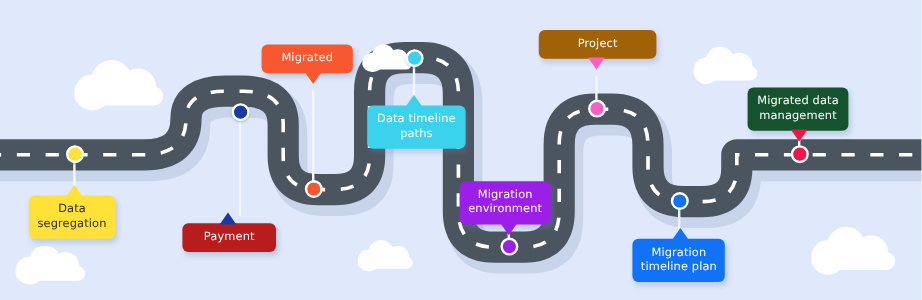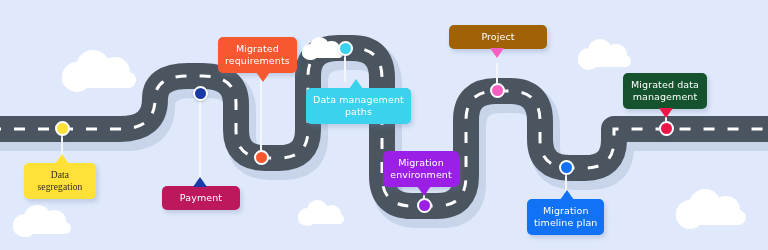--- a/index.html
+++ b/index.html
@@ -43,21 +43,21 @@
     border-right: 7px solid transparent;
     border-top: 10px solid currentColor;
   }
   .label.up .ptr {
     top: -9px;
     border-left: 7px solid transparent;
     border-right: 7px solid transparent;
     border-bottom: 10px solid currentColor;
   }
   .label b { font-weight: normal; display: block; }
-  .label.dark { color: #2b2b2b; font-family: Liberation Serif, serif; }
+  .label.dark { color: #2b2b2b; }
   .stem {
     position: absolute;
     width: 2px;
     background: #f3f6fd;
     z-index: 4;
     border-radius: 1px;
   }
   .dot {
     position: absolute;
     width: 15px; height: 15px;
@@ -216,35 +216,34 @@
 
   <div id="markers-layer">
       <div class="stem" style="left: 61px; top: 128px; height: 29px;"></div>
       <div class="label up dark" style="left: 24px; top: 163px; min-width: 72px; background: rgb(255, 225, 56); color: rgb(43, 43, 43);">
         <b>Data</b>
         <b>segregation</b>
         <span class="ptr" style="color: rgb(255, 225, 56); left: 52.7778%;"></span>
       </div>
       <div class="dot" style="left: 54.5px; top: 120.5px; background: rgb(255, 225, 56);"></div>
       <div class="stem" style="left: 199px; top: 93px; height: 87px;"></div>
-      <div class="label up" style="left: 162px; top: 186px; min-width: 78px; background: #be185d; color: rgb(255, 255, 255);">
+      <div class="label up" style="left: 152px; top: 186px; min-width: 78px; background: #b91c1c; color: rgb(255, 255, 255);">
         <b>Payment</b>
         <span class="ptr" style="color: rgb(26, 58, 168); left: 48.7179%;"></span>
       </div>
       <div class="dot" style="left: 192.5px; top: 85.5px; background: rgb(26, 58, 168);"></div>
       <div class="stem" style="left: 260px; top: 75px; height: 82px;"></div>
       <div class="label down" style="left: 218px; top: 37px; min-width: 76px; background: rgb(248, 88, 47); color: rgb(255, 255, 255);">
         <b>Migrated</b>
-        <b>requirements</b>
         <span class="ptr" style="color: rgb(248, 88, 47); left: 56.5789%;"></span>
       </div>
       <div class="dot" style="left: 253.5px; top: 149.5px; background: rgb(248, 88, 47);"></div>
       <div class="stem" style="left: 344px; top: 48px; height: 34px;"></div>
       <div class="label up" style="left: 306px; top: 88px; min-width: 82px; background: rgb(58, 210, 236); color: rgb(255, 255, 255);">
-        <b>Data management</b>
+        <b>Data timeline</b>
         <b>paths</b>
         <span class="ptr" style="color: rgb(58, 210, 236); left: 47.561%;"></span>
       </div>
       <div class="dot" style="left: 337.5px; top: 40.5px; background: rgb(58, 210, 236);"></div>
       <div class="stem" style="left: 423px; top: 189px; height: 16px;"></div>
       <div class="label down" style="left: 383px; top: 151px; min-width: 76px; background: rgb(156, 31, 232); color: rgb(255, 255, 255);">
         <b>Migration</b>
         <b>environment</b>
         <span class="ptr" style="color: rgb(156, 31, 232); left: 53.9474%;"></span>
       </div>

